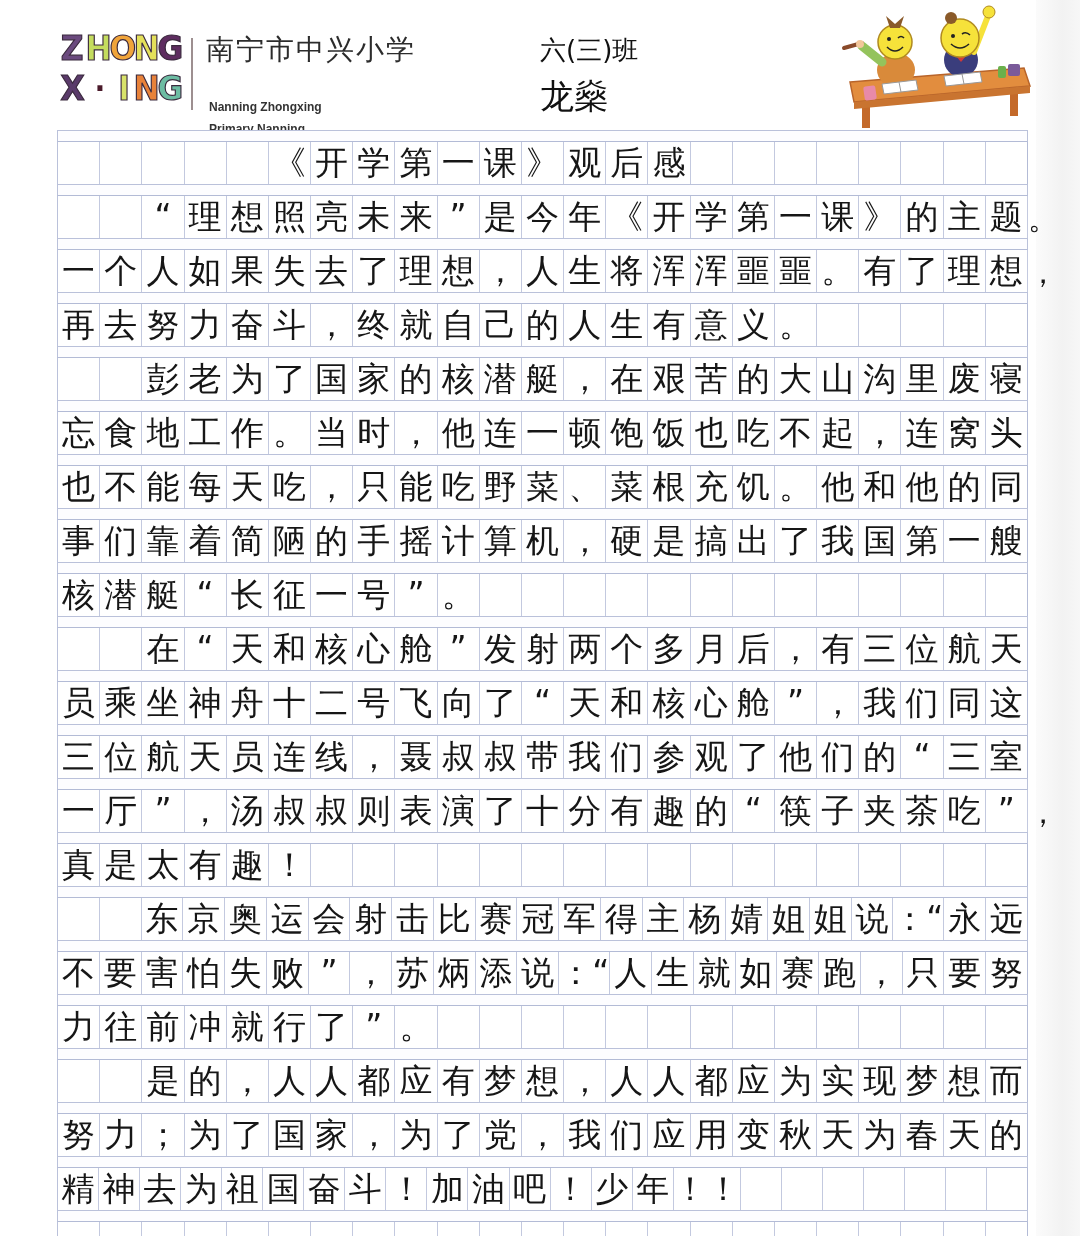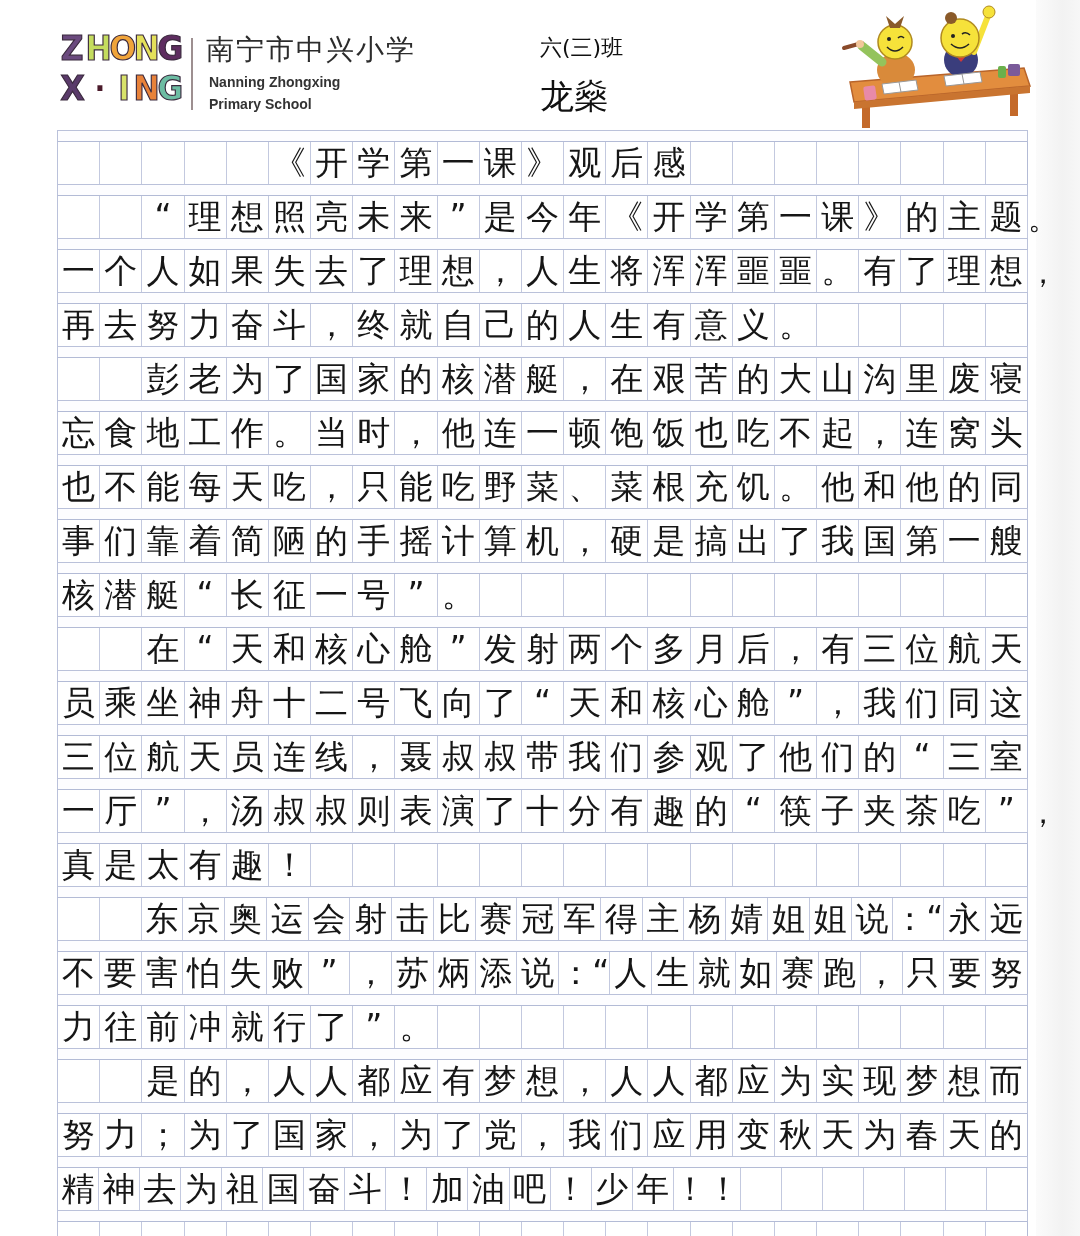--- a/index.html
+++ b/index.html
@@ -23,26 +23,26 @@
   }
   .logo .row1 { top: 2px; }
   .logo .row2 { top: 42px; }
   .logo .dot { font-size: 30px; -webkit-text-stroke: 0; }
   .divider { position: absolute; left: 191px; top: 38px; width: 2px; height: 72px; background: #9d8f90; }
   .school-cn {
     position: absolute; left: 206px; top: 31px; font-size: 28px; letter-spacing: 2px;
     color: #2c2c2c; font-family: "DejaVu Sans", sans-serif; white-space: nowrap;
   }
   .school-en {
-    position: absolute; left: 209px; font-size: 14px; font-weight: bold; color: #333;
-    font-family: "Liberation Sans", sans-serif; white-space: nowrap;
+    position: absolute; left: 209px; font-size: 12px; font-weight: bold; color: #333;
+    font-family: "Liberation Sans", sans-serif; white-space: nowrap; margin-top: 26px;
   }
   .school-en.l1 { top: 74px; }
   .school-en.l2 { top: 96px; }
-  .class-label { position: absolute; left: 540px; top: 33px; font-size: 22px; color: #111; white-space: nowrap; }
+  .class-label { position: absolute; left: 540px; top: 33px; font-size: 26px; color: #111; white-space: nowrap; }
   .student-name { position: absolute; left: 540px; top: 74px; font-size: 34px; color: #111; white-space: nowrap; text-align: center; }
   .illustration { position: absolute; left: 838px; top: 0; width: 200px; height: 136px; }
 
   
   .grid {
     position: absolute; left: 57px; top: 130px; width: 971px;
   }
   .band {
     height: 10px; border-top: 1px solid #bac1da; border-bottom: 1px solid #b3bbd6;
     border-left: 1px solid #bac1da; border-right: 1px solid #bac1da;
@@ -76,21 +76,21 @@
   <span class="ltr row1" style="left: 97px; color: rgb(94, 45, 96);">G</span>
   <span class="ltr row2" style="left: 0px; color: rgb(90, 58, 106);">X</span>
   <span class="ltr row2 dot" style="left: 28px; color: rgb(74, 26, 42);">·</span>
   <span class="ltr row2" style="left: 52px; color: rgb(216, 226, 106);">I</span>
   <span class="ltr row2" style="left: 73px; color: rgb(232, 130, 58);">N</span>
   <span class="ltr row2" style="left: 97px; color: rgb(109, 188, 163);">G</span>
 </div>
 <div class="divider"></div>
 <div class="school-cn">南宁市中兴小学</div>
 <div class="school-en l1">Nanning Zhongxing</div>
-<div class="school-en l2">Primary School</div>
+<div class="school-en l2">Primary Nanning</div>
 
 <div class="class-label">六(三)班</div>
 <div class="student-name">龙燊</div>
 
 <div class="illustration">
   <svg width="200" height="136" viewBox="0 0 200 136">
 
     <rect x="24" y="100" width="8" height="28" fill="#c46a2a"></rect>
     <rect x="172" y="88" width="8" height="28" fill="#c46a2a"></rect>
 

